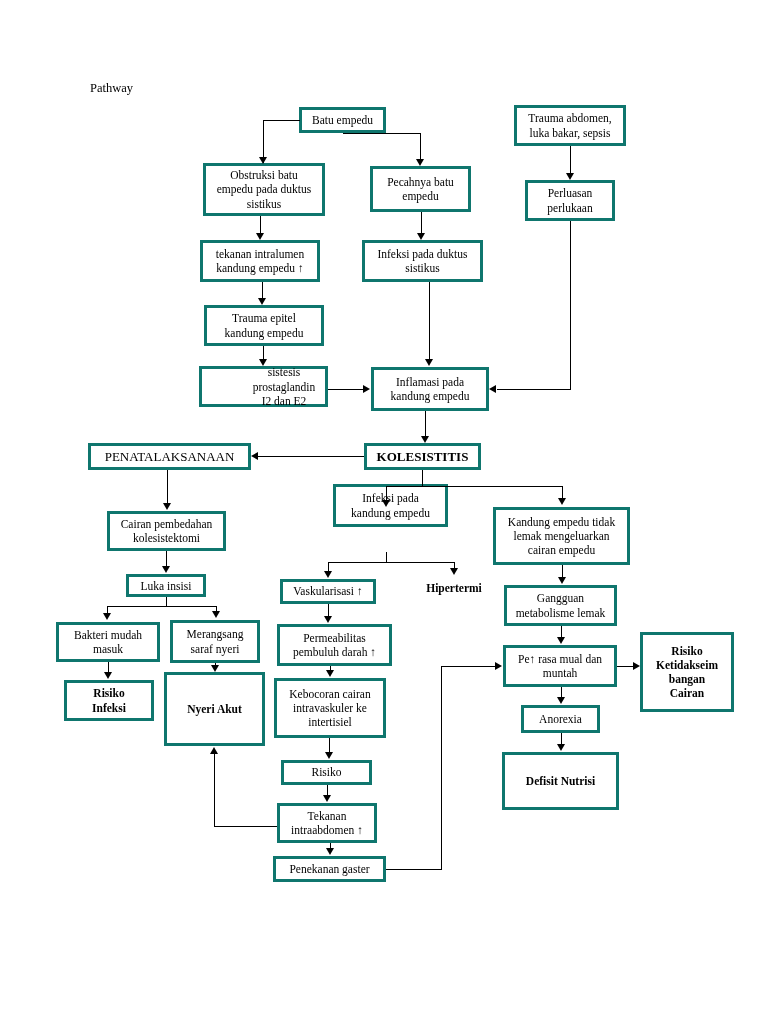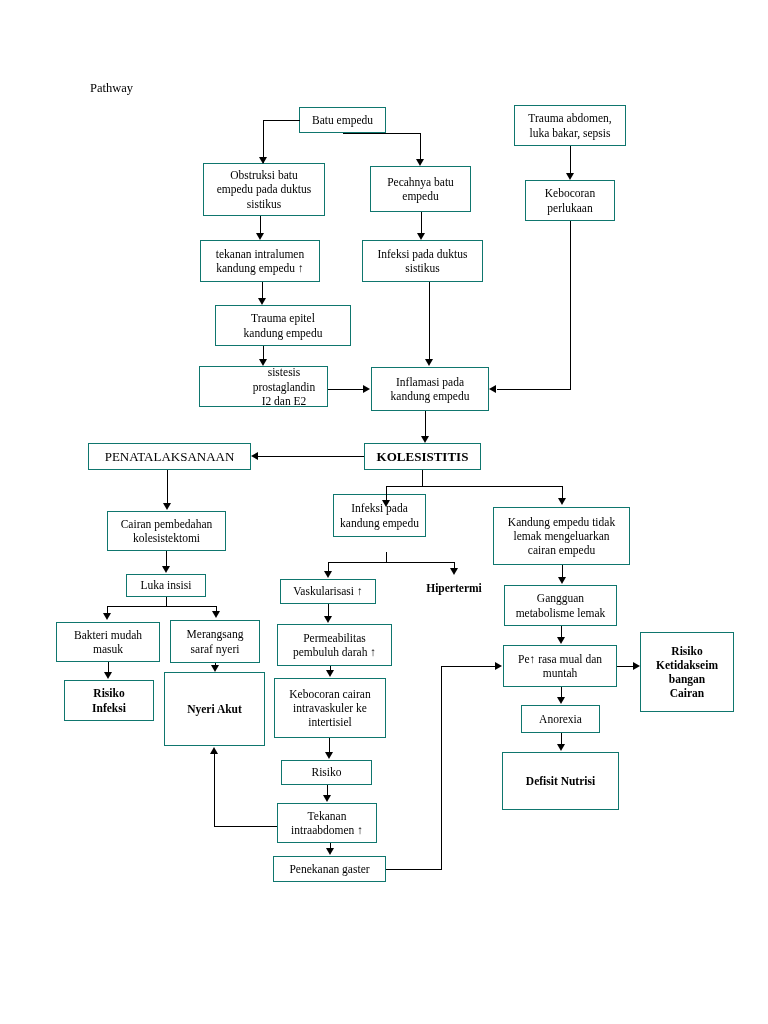--- a/index.html
+++ b/index.html
@@ -14,21 +14,21 @@
   .stage{position:absolute;left:0;top:0;width:768px;height:1024px;}
   .title{
     position:absolute;
     font-family:"Liberation Serif", serif;
     font-weight:normal;
     font-size:12.5px;
   }
   .node{
     position:absolute;
     box-sizing:border-box;
-    border:1px solid #0f766e;
+    border:3px solid #0f766e;
     background:#fff;
     display:flex;
     align-items:center;
     justify-content:center;
     text-align:center;
     font-size:11.5px;
     line-height:1.22;
     padding:2px 3px;
     white-space:pre-line;
   }
@@ -74,41 +74,41 @@
 
   <div class="node" style="left:299px;top:107px;width:87px;height:26px;">Batu empedu</div>
   <div class="node" style="left:514px;top:105px;width:112px;height:41px;">Trauma abdomen,
 luka bakar, sepsis</div>
 
   <div class="node" style="left:203px;top:163px;width:122px;height:53px;">Obstruksi batu
 empedu pada duktus
 sistikus</div>
   <div class="node" style="left:370px;top:166px;width:101px;height:46px;">Pecahnya batu
 empedu</div>
-  <div class="node" style="left:525px;top:180px;width:90px;height:41px;">Kebocoran
+  <div class="node" style="left:525px;top:180px;width:90px;height:41px;">Perluasan
 perlukaan</div>
 
   <div class="node" style="left:200px;top:240px;width:120px;height:42px;">tekanan intralumen
 kandung empedu ↑</div>
   <div class="node" style="left:362px;top:240px;width:121px;height:42px;">Infeksi pada duktus
 sistikus</div>
 
-  <div class="node" style="left:215px;top:305px;width:136px;height:41px;">Trauma epitel
+  <div class="node" style="left:204px;top:305px;width:120px;height:41px;">Trauma epitel
 kandung empedu</div>
   <div class="node" style="left:199px;top:366px;width:129px;height:41px;padding-left:44px;">sistesis prostaglandin
 I2 dan E2</div>
   <div class="node" style="left:371px;top:367px;width:118px;height:44px;">Inflamasi pada
 kandung empedu</div>
 
   <div class="node big" style="left:88px;top:443px;width:163px;height:27px;">PENATALAKSANAAN</div>
   <div class="node big bold" style="left:364px;top:443px;width:117px;height:27px;">KOLESISTITIS</div>
 
   <div class="node" style="left:107px;top:511px;width:119px;height:40px;">Cairan pembedahan
 kolesistektomi</div>
-  <div class="node" style="left:333px;top:494px;width:93px;height:43px;">Infeksi pada
+  <div class="node" style="left:333px;top:484px;width:115px;height:43px;">Infeksi pada
 kandung empedu</div>
   <div class="node" style="left:493px;top:507px;width:137px;height:58px;">Kandung empedu tidak
 lemak mengeluarkan
 cairan empedu</div>
 
   <div class="node" style="left:126px;top:574px;width:80px;height:23px;">Luka insisi</div>
   <div class="node" style="left:280px;top:579px;width:96px;height:25px;">Vaskularisasi ↑</div>
   <div class="node bold" style="left:412px;top:576px;width:84px;height:24px;border:none;">Hipertermi</div>
   <div class="node" style="left:504px;top:585px;width:113px;height:41px;">Gangguan
 metabolisme lemak</div>

